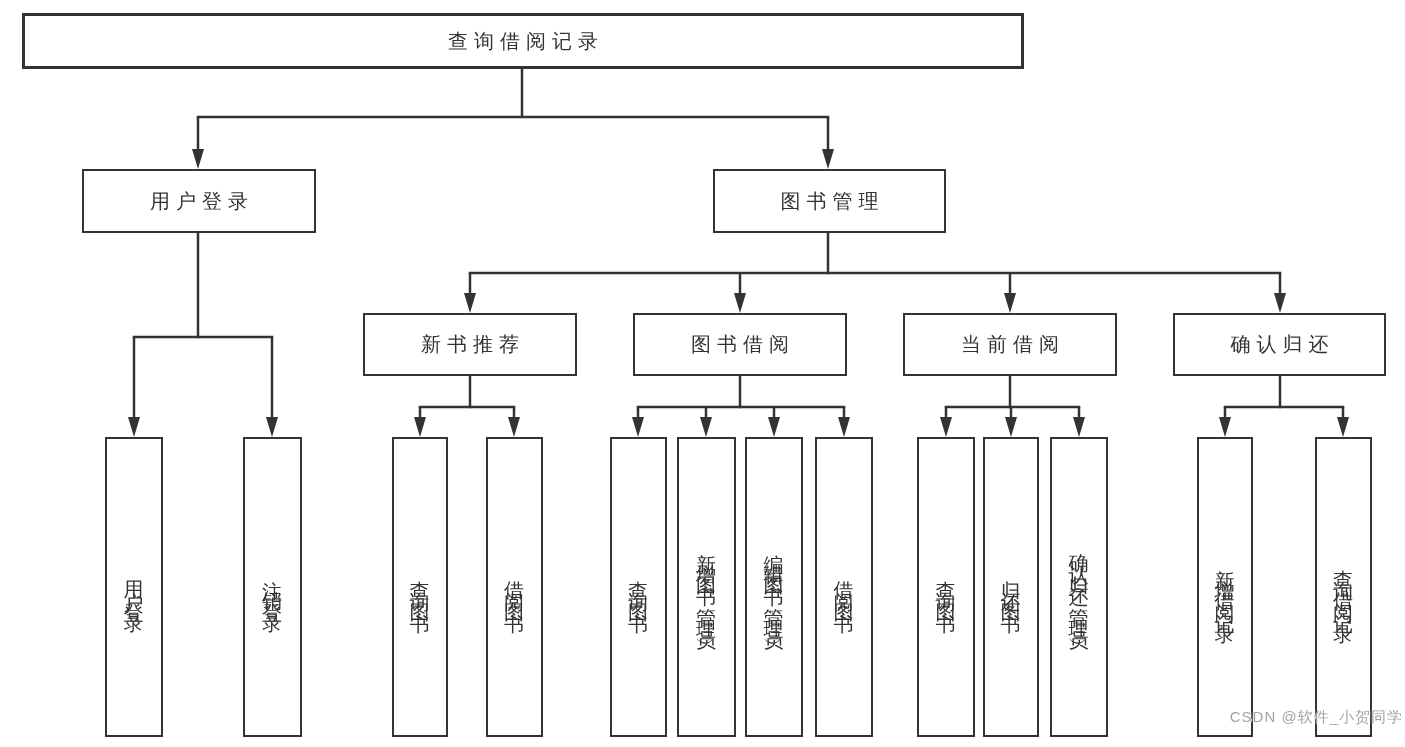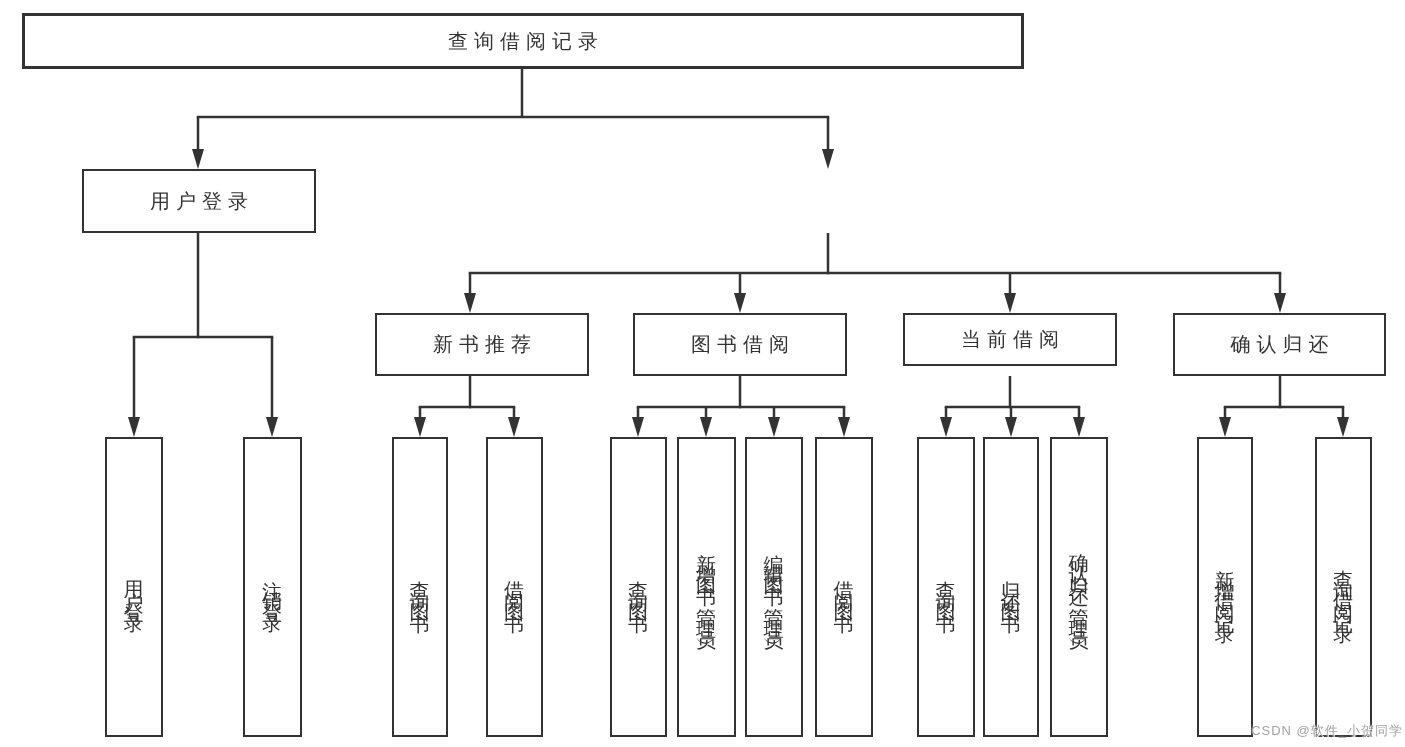--- a/index.html
+++ b/index.html
@@ -34,24 +34,24 @@
     writing-mode: vertical-rl;
     text-orientation: mixed;
     letter-spacing: 11px;
     text-indent: 0;
     font-size: 20px;
     line-height: 1;
   }
   #watermark {
     position: absolute;
     right: 2px;
-    bottom: 7px;
+    bottom: 20px;
     z-index: 5;
     color: #a3a3a3;
-    font-size: 13px;
+    font-size: 15px;
     letter-spacing: 1px;
     text-shadow: 0 0 3px #ffffff, 1px 1px 0 #ffffff;
     white-space: nowrap;
   }
 </style>
 </head>
 <body>
 
 <div id="canvas">
 
@@ -121,28 +121,31 @@
     </g>
   </svg>
 
   <div class="node root-node" style="left:22px; top:13px; width:1002px; height:56px;">
     <span class="lbl">查询借阅记录</span>
   </div>
 
   <div class="node" style="left:82px; top:169px; width:234px; height:64px;">
     <span class="lbl">用户登录</span>
   </div>
+  <div class="node" style="left:713px; top:169px; width:233px; height:64px;">
+    <span class="lbl">图书管理</span>
+  </div>
 
-  <div class="node" style="left:363px; top:313px; width:214px; height:63px;margin-left:12px;">
+  <div class="node" style="left:363px; top:313px; width:214px; height:63px;">
     <span class="lbl">新书推荐</span>
   </div>
   <div class="node" style="left:633px; top:313px; width:214px; height:63px;align-items:center;">
     <span class="lbl">图书借阅</span>
   </div>
-  <div class="node" style="left:903px; top:313px; width:214px; height:53px;">
+  <div class="node" style="left:903px; top:313px; width:214px; height:63px;">
     <span class="lbl">当前借阅</span>
   </div>
   <div class="node" style="left:1173px; top:313px; width:213px; height:63px;">
     <span class="lbl">确认归还</span>
   </div>
 
   <div class="node vnode" style="left:105px; top:437px; width:58px; height:300px;">
     <span class="lbl">用户登录</span>
   </div>
   <div class="node vnode" style="left:243px; top:437px; width:59px; height:300px;">

